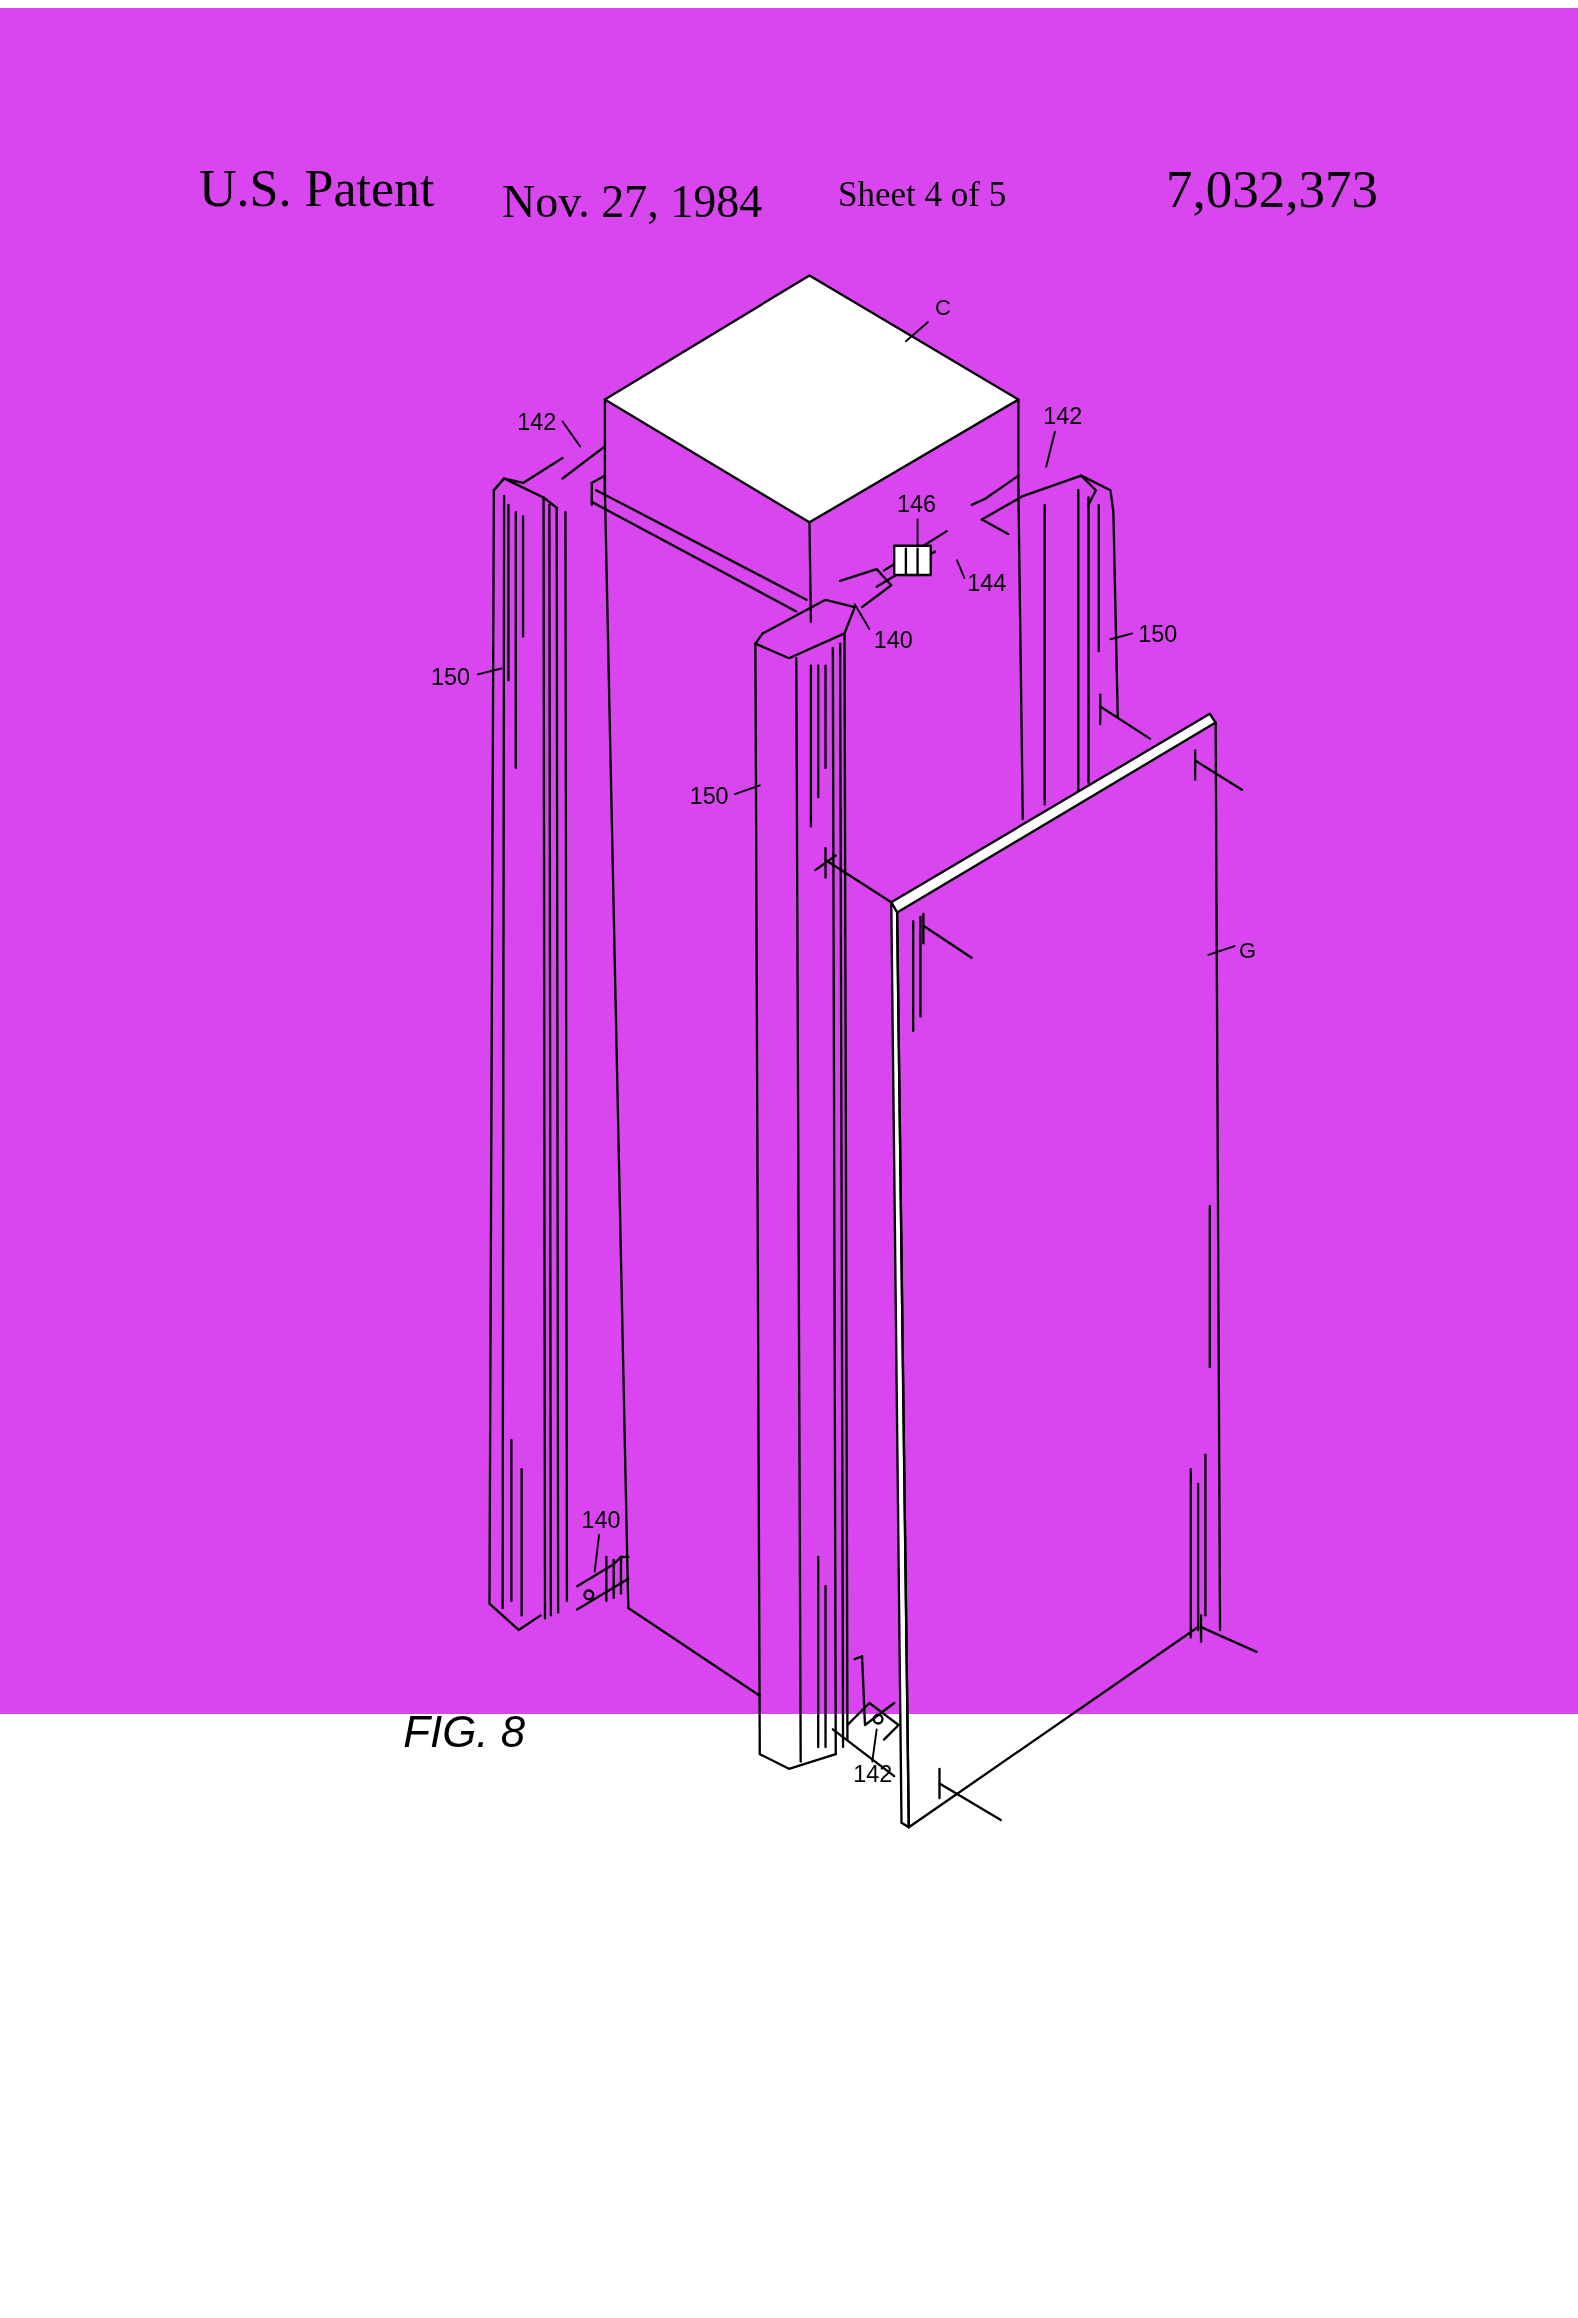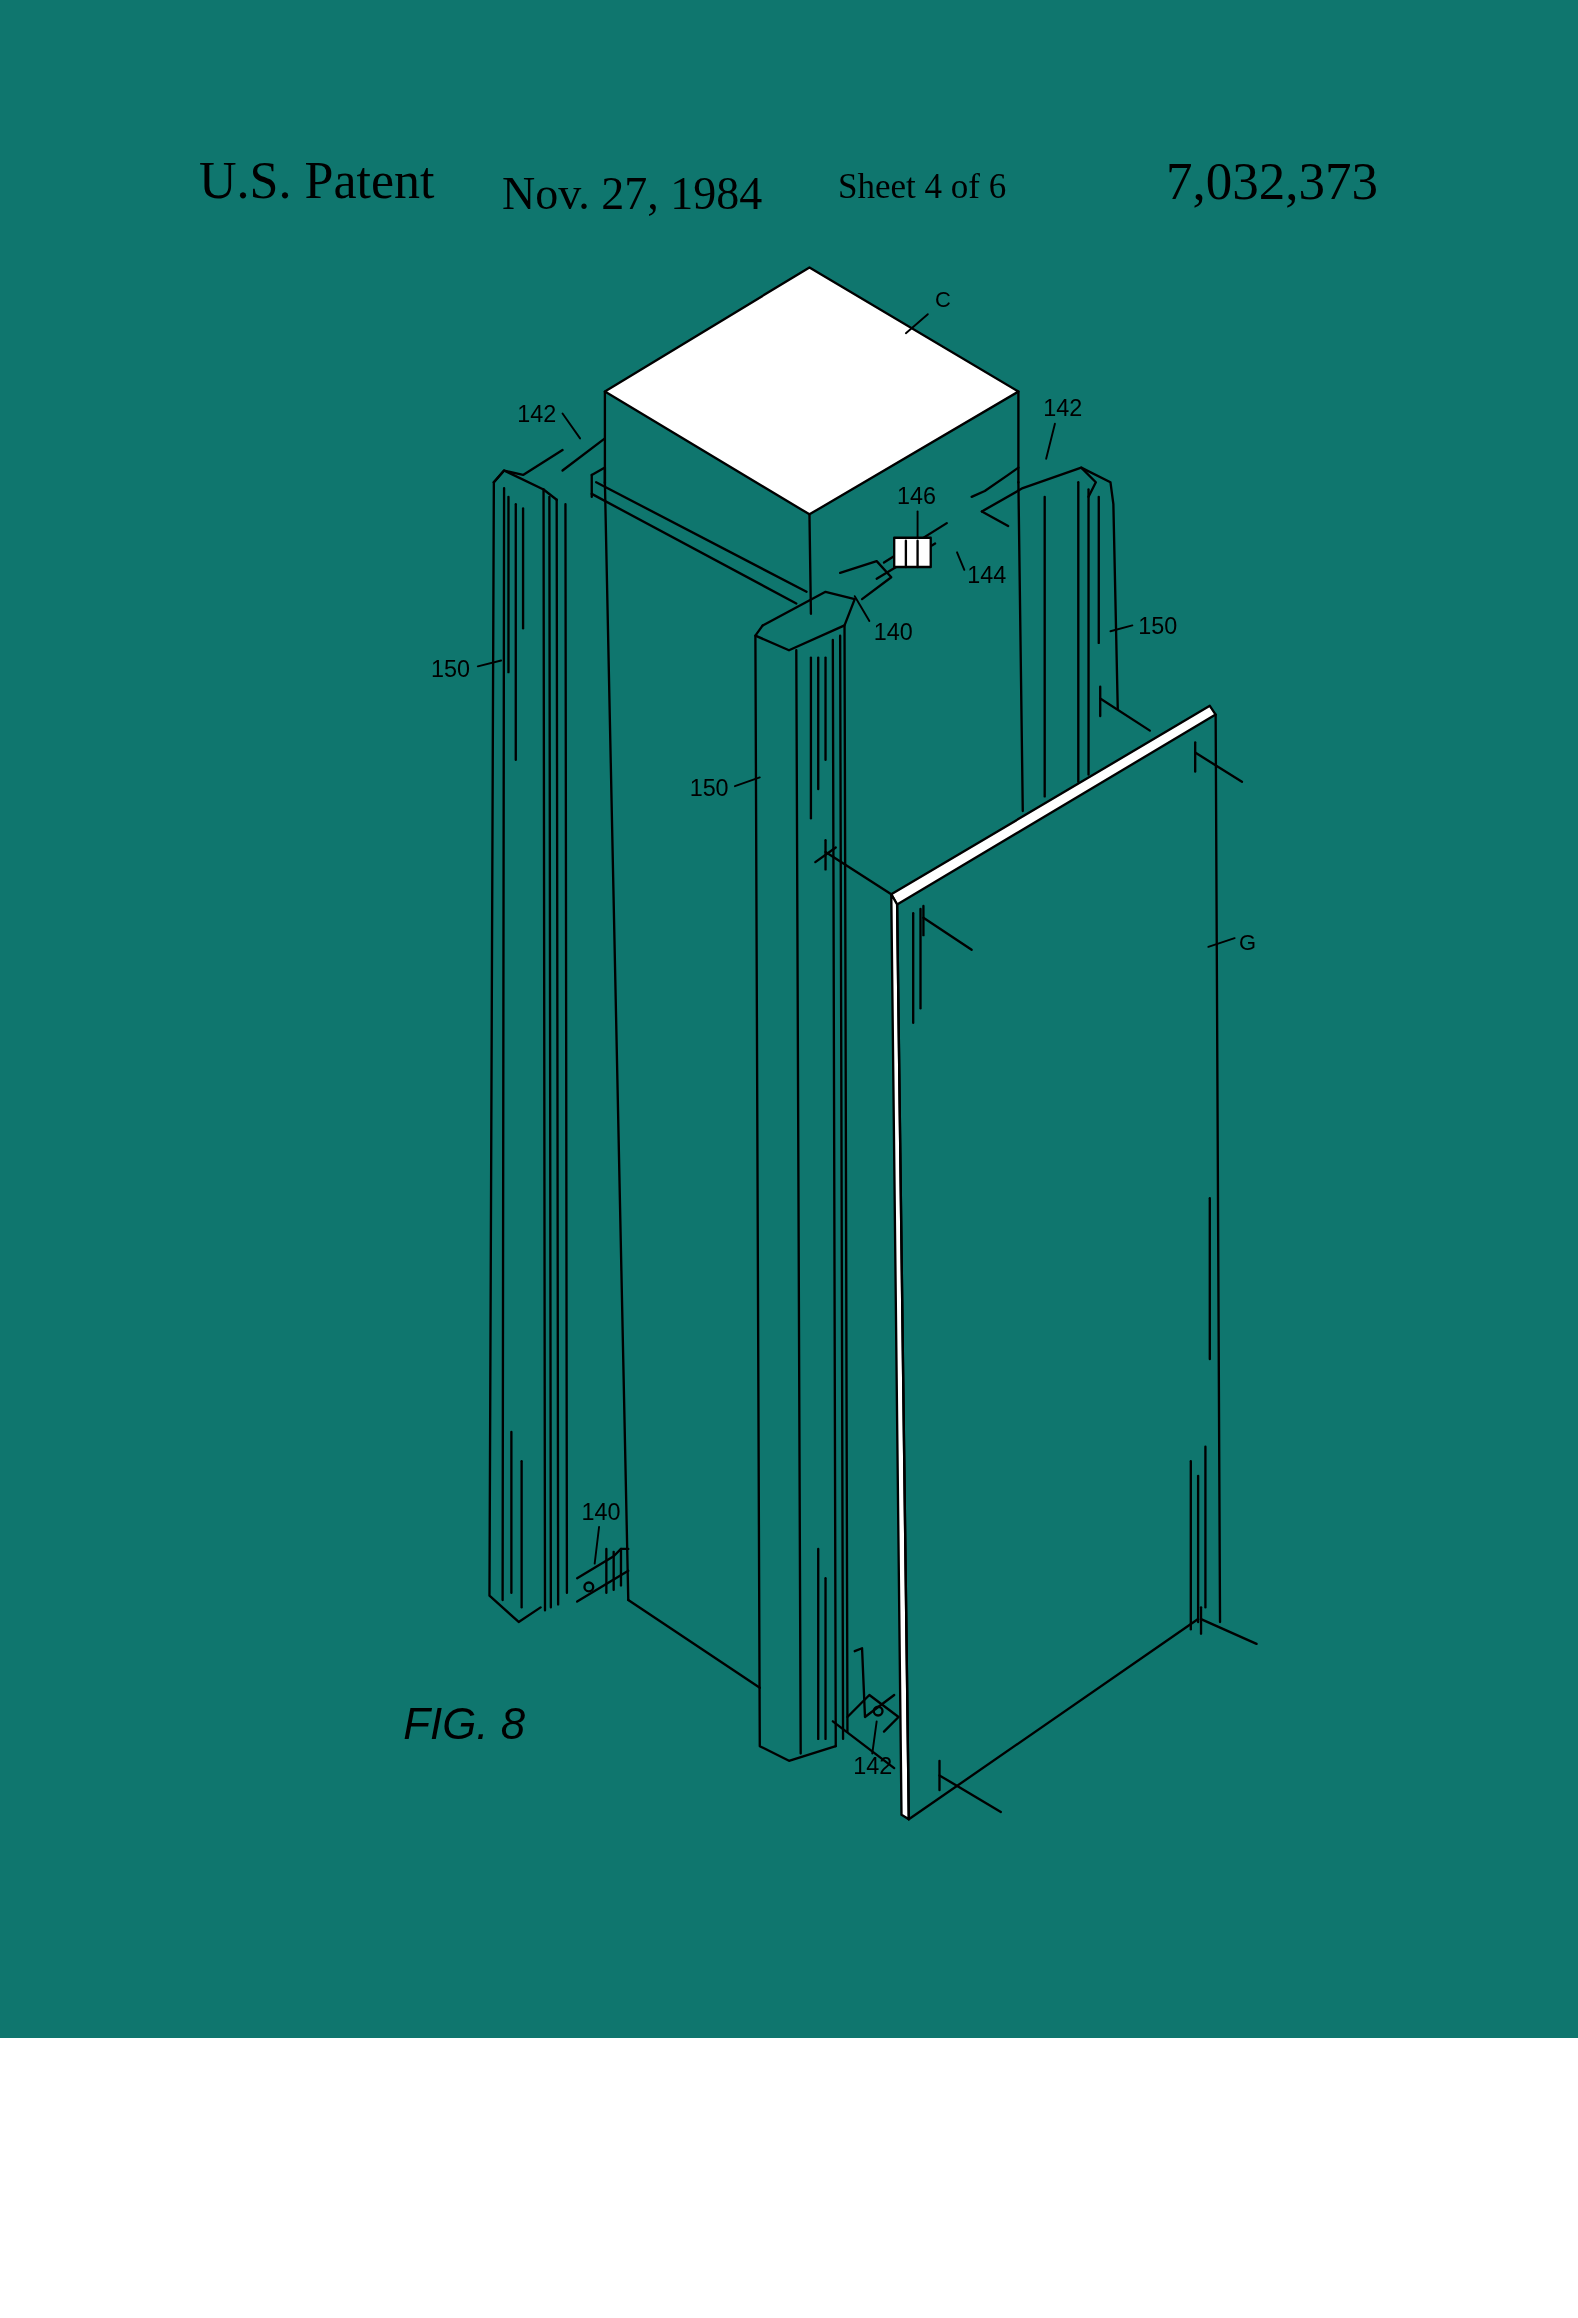--- a/index.html
+++ b/index.html
@@ -1,33 +1,33 @@
 <!DOCTYPE html>
 <html style="font-size:11px"><head>
 <meta charset="utf-8">
 <style>
   html, body { margin: 0; padding: 0; background: #ffffff; }
   body { width: 1578px; height: 2319px; position: relative; overflow: hidden; }
-  .page { position: absolute; left: 0; top: 0; width: 1578px; height: 2038px; background: #0f766e; }
+  .page { position: absolute; left: 0; top: 8px; width: 1578px; height: 1706px; background: #d946ef; }
   .hdr { position: absolute; font-family: "Liberation Serif", "DejaVu Serif", serif; color: #000; white-space: nowrap; }
   #h-left { left: 199px; top: 151px; font-size: 52px; }
   #h-date { left: 502px; top: 167px; font-size: 46px; }
   #h-sheet { left: 838px; top: 167px; font-size: 35px; }
   #h-num { left: 1166px; top: 151px; font-size: 53px; }
   svg.drawing { position: absolute; left: 0; top: 0; width: 1578px; height: 2319px; }
   svg text { font-family: "Liberation Sans", "DejaVu Sans", sans-serif; fill: #000; }
   .fig { font-style: italic; }
 </style>
 </head>
 <body>
 
 <div class="page">
   <div class="hdr" id="h-left">U.S. Patent</div>
   <div class="hdr" id="h-date">Nov. 27, 1984</div>
-  <div class="hdr" id="h-sheet">Sheet 4 of 6</div>
+  <div class="hdr" id="h-sheet">Sheet 4 of 5</div>
   <div class="hdr" id="h-num">7,032,373</div>
 
   <svg class="drawing" viewBox="0 0 1080 1587" preserveAspectRatio="none" fill="none" stroke="#000" stroke-width="1.6" stroke-linecap="round" stroke-linejoin="round">
 
     <g>
       <polygon points="554,183 697,268 554,352 414,268" fill="#fff"></polygon>
       <line x1="414" y1="268" x2="414" y2="330"></line>
       <line x1="554" y1="352" x2="555" y2="420"></line>
       <line x1="697" y1="268" x2="697" y2="330"></line>
     </g>

